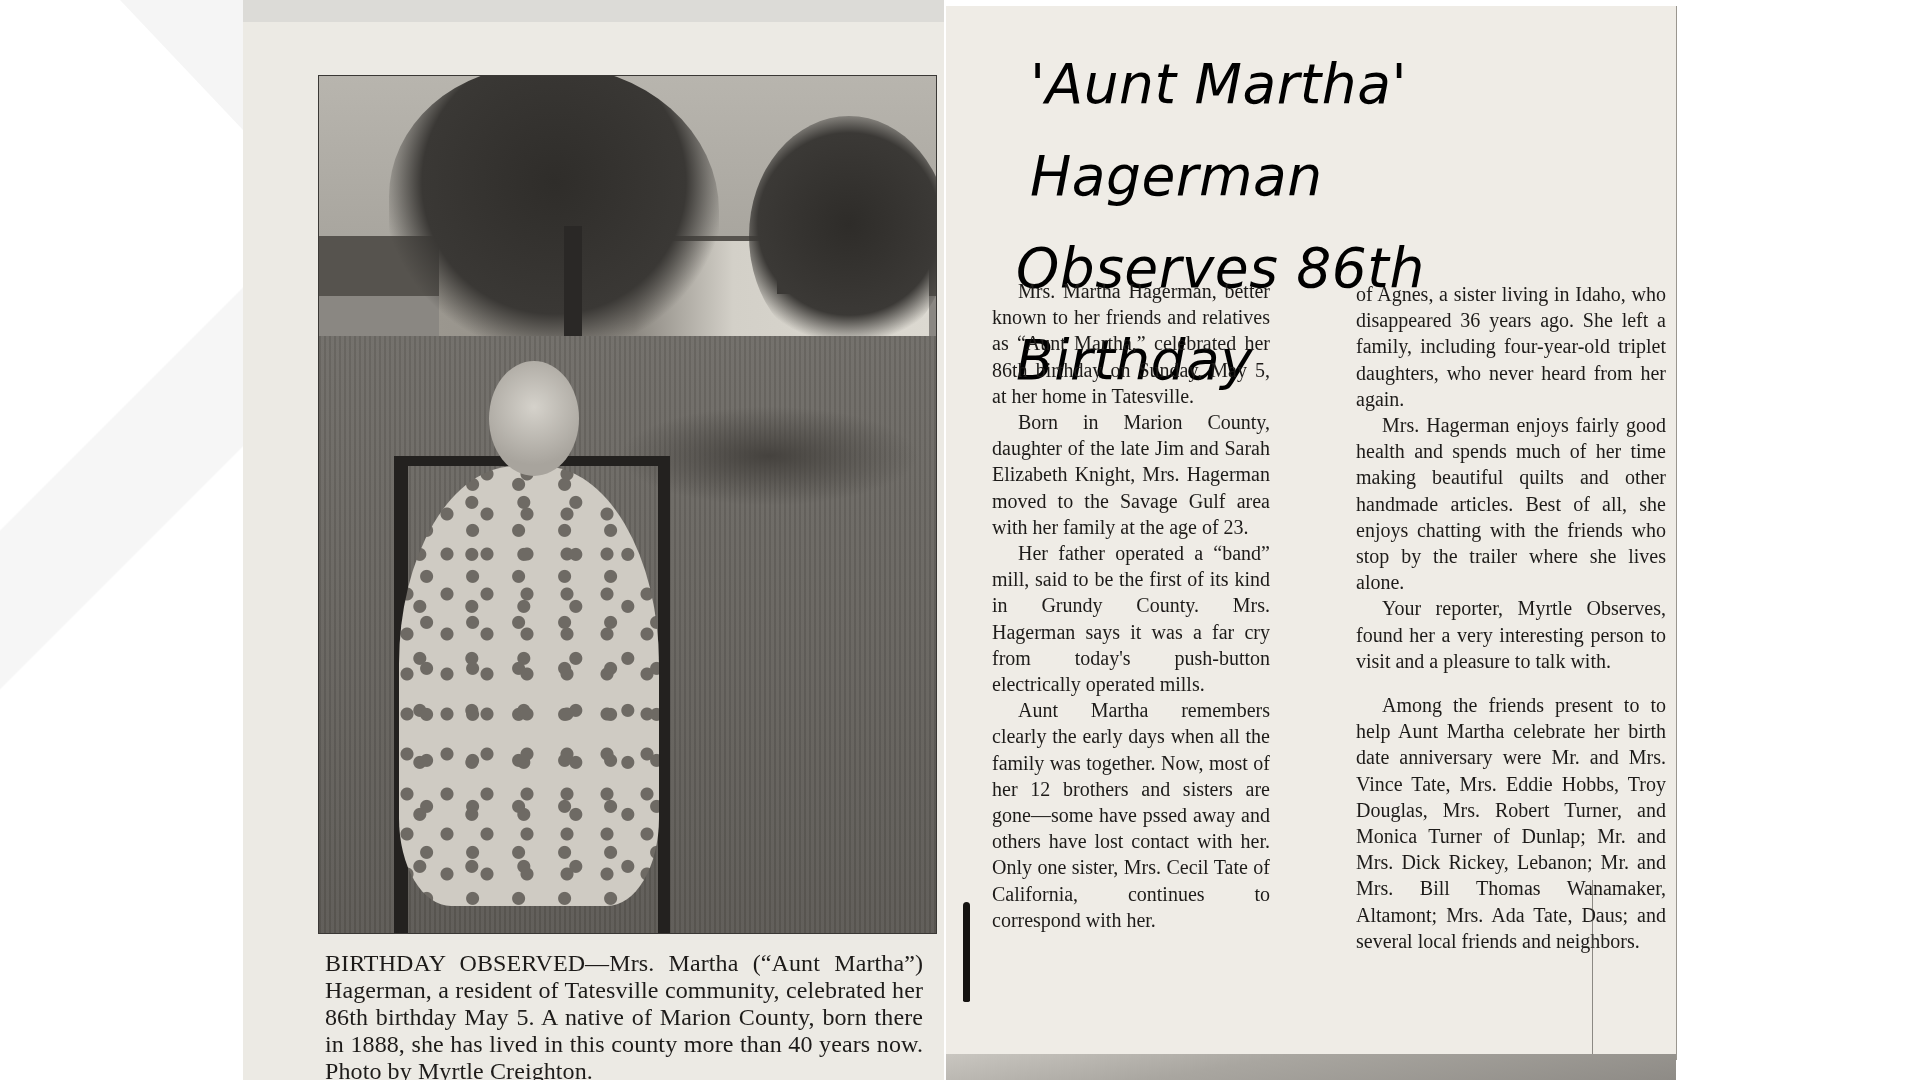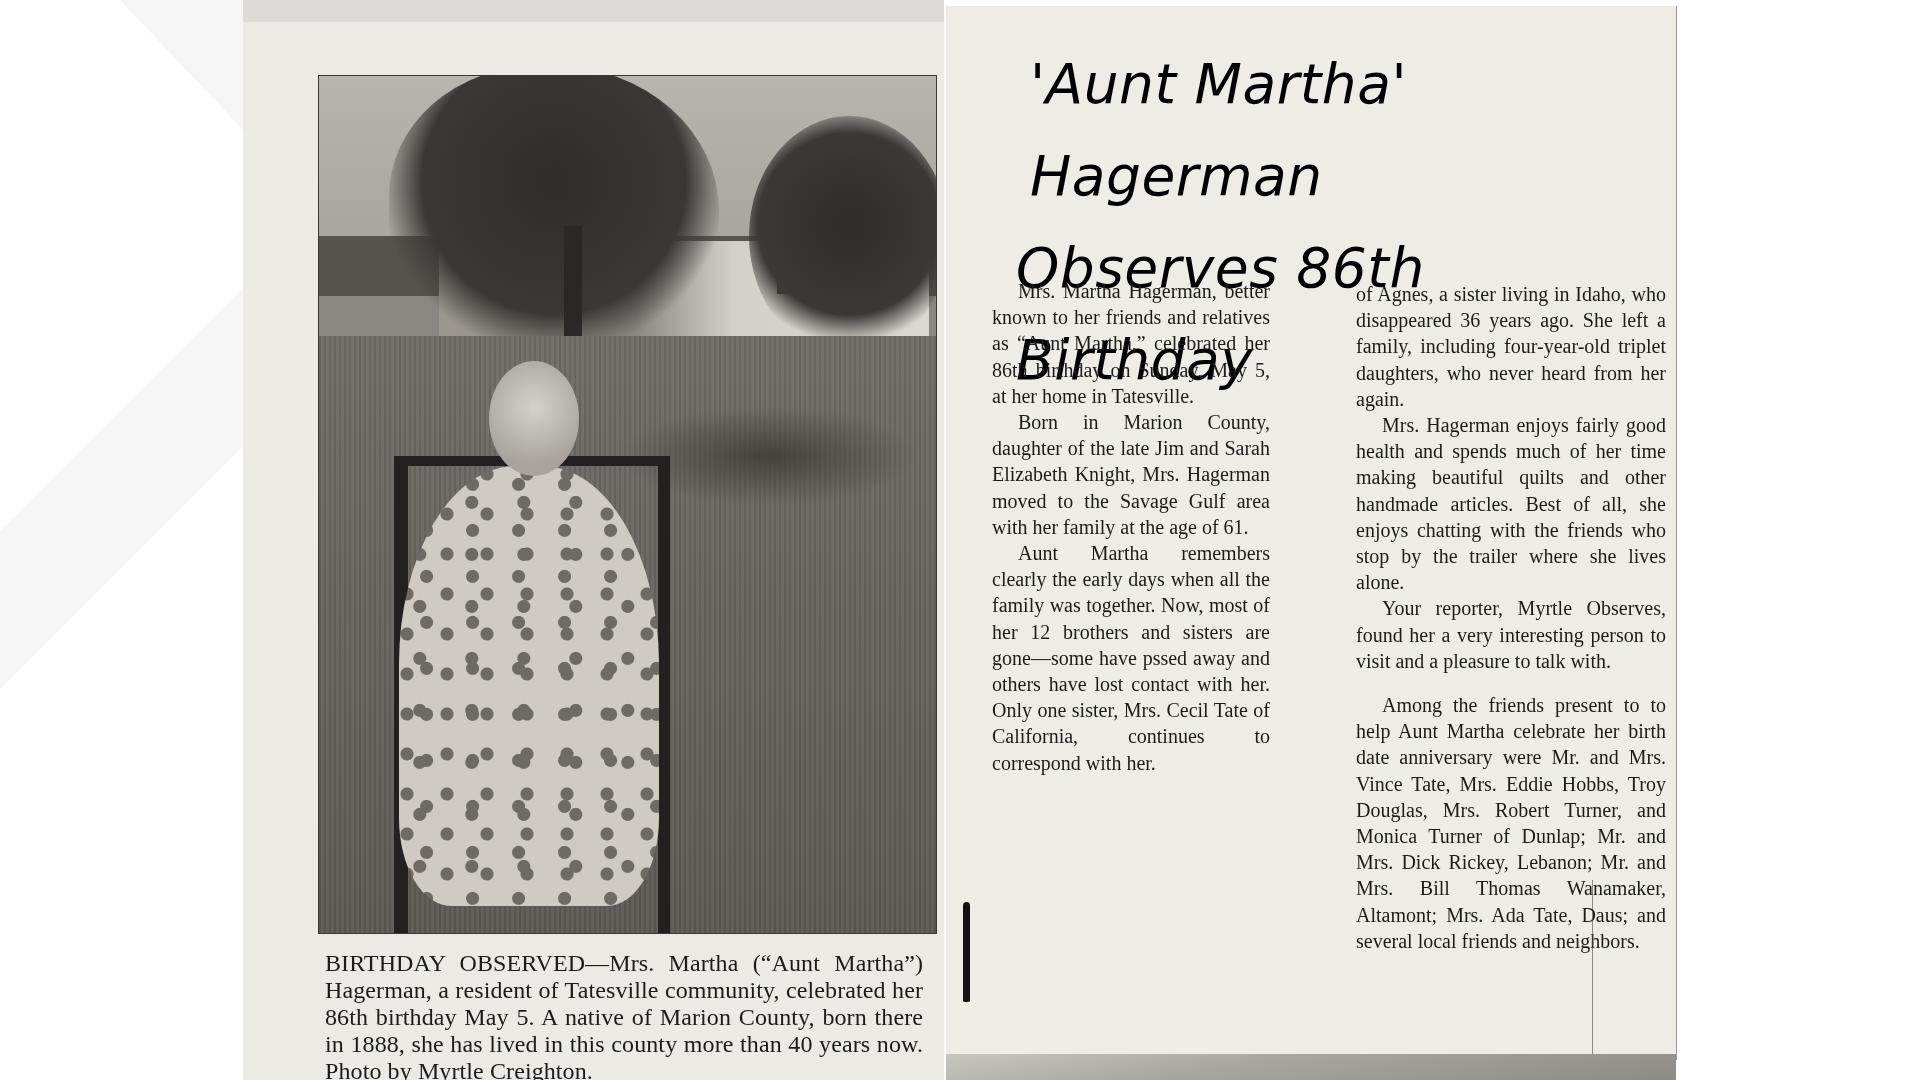--- a/index.html
+++ b/index.html
@@ -130,21 +130,22 @@
 </div>
 
 <div class="page-right">
   <div class="smudge"></div>
   <div class="headline">
     <span class="l1">'Aunt Martha' Hagerman</span>
     <span class="l2">Observes 86th Birthday</span>
   </div>
   <div class="col col1">
     <p>Mrs. Martha Hagerman, better known to her friends and relatives as “Aunt Martha,” celebrated her 86th birthday on Sunday, May 5, at her home in Tatesville.</p>
-    <p>Born in Marion County, daughter of the late Jim and Sarah Elizabeth Knight, Mrs. Hagerman moved to the Savage Gulf area with her family at the age of 61.</p>
+    <p>Born in Marion County, daughter of the late Jim and Sarah Elizabeth Knight, Mrs. Hagerman moved to the Savage Gulf area with her family at the age of 23.</p>
+    <p>Her father operated a “band” mill, said to be the first of its kind in Grundy County. Mrs. Hagerman says it was a far cry from today's push-button electrically operated mills.</p>
     <p>Aunt Martha remembers clearly the early days when all the family was together. Now, most of her 12 brothers and sisters are gone—some have pssed away and others have lost contact with her. Only one sister, Mrs. Cecil Tate of California, continues to correspond with her.</p>
   </div>
   <div class="col col2">
     <p class="noindent">of Agnes, a sister living in Idaho, who disappeared 36 years ago. She left a family, including four-year-old triplet daughters, who never heard from her again.</p>
     <p>Mrs. Hagerman enjoys fairly good health and spends much of her time making beautiful quilts and other handmade articles. Best of all, she enjoys chatting with the friends who stop by the trailer where she lives alone.</p>
     <p>Your reporter, Myrtle Observes, found her a very interesting person to visit and a pleasure to talk with.</p>
     <div class="gap"></div>
     <p>Among the friends present to to help Aunt Martha celebrate her birth date anniversary were Mr. and Mrs. Vince Tate, Mrs. Eddie Hobbs, Troy Douglas, Mrs. Robert Turner, and Monica Turner of Dunlap; Mr. and Mrs. Dick Rickey, Lebanon; Mr. and Mrs. Bill Thomas Wanamaker, Altamont; Mrs. Ada Tate, Daus; and several local friends and neighbors.</p>
   </div>
 </div>

